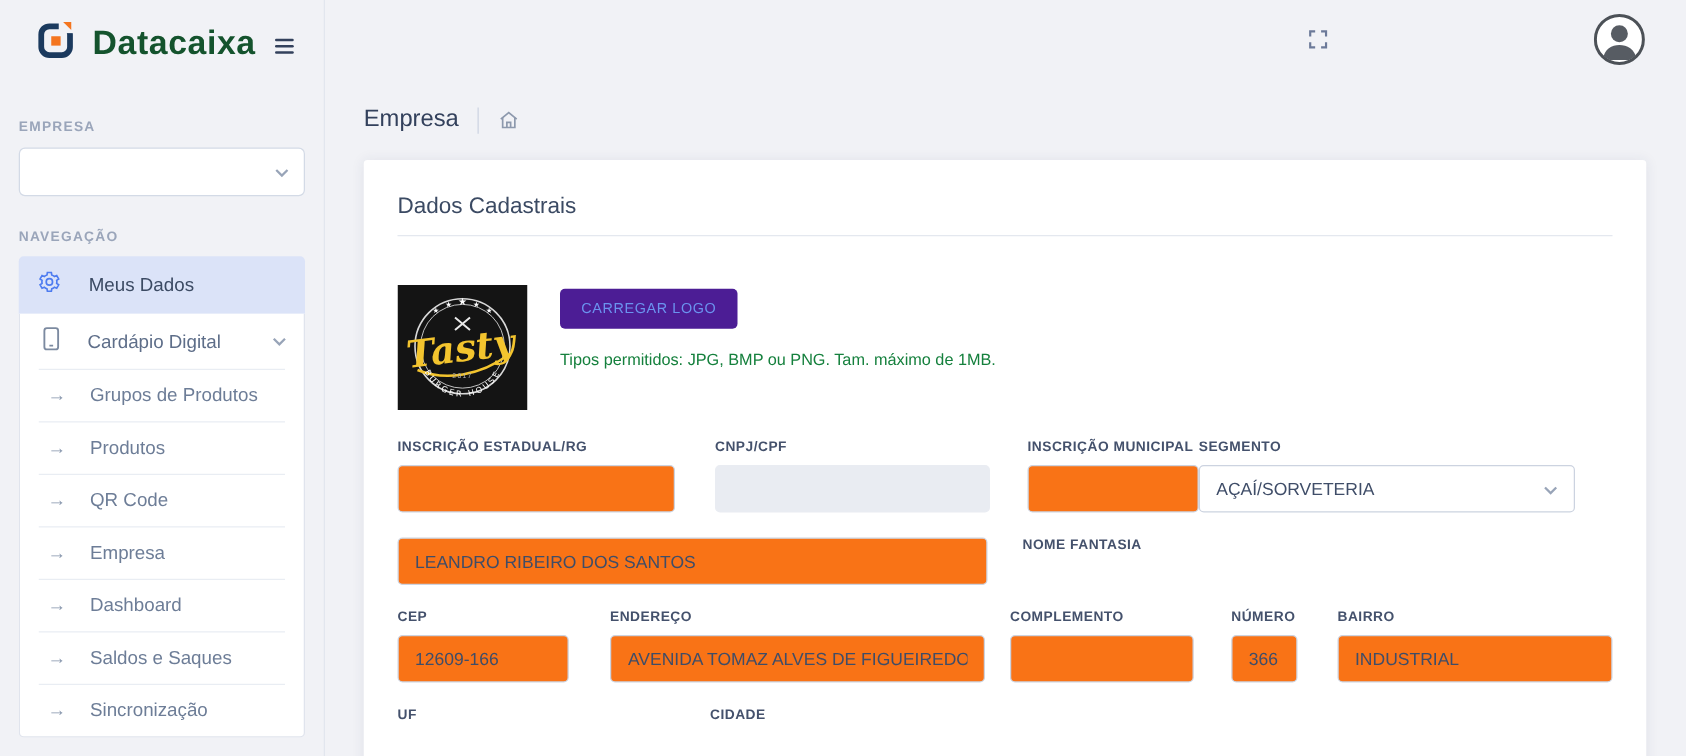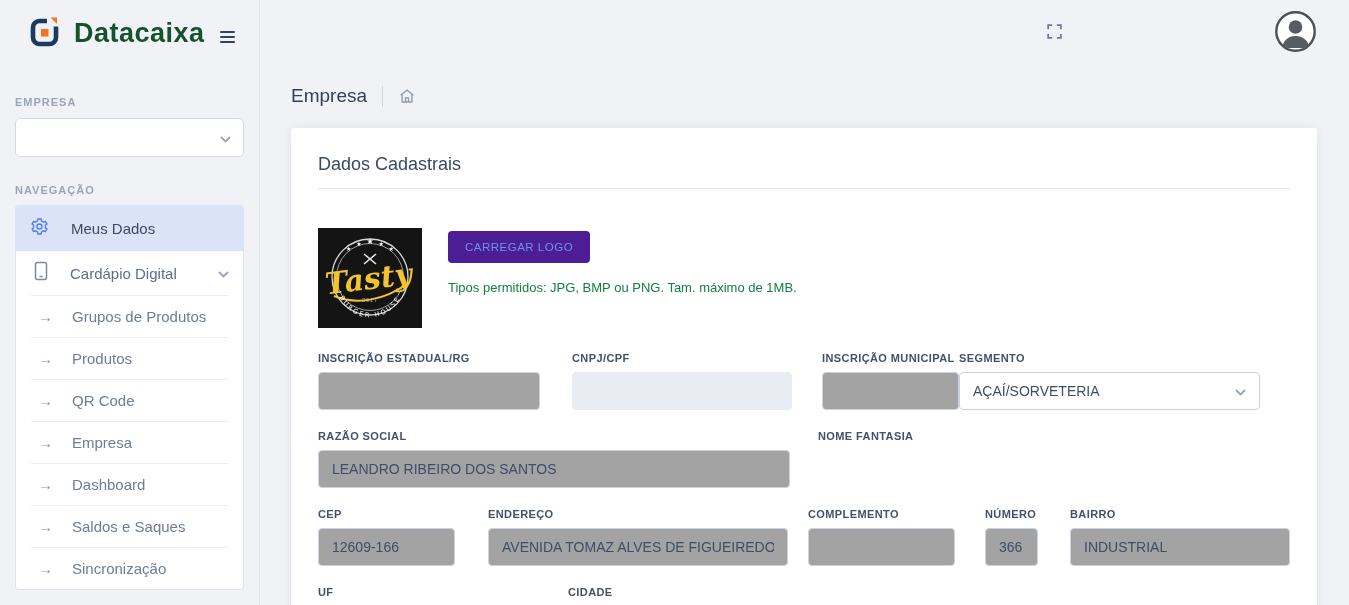--- a/index.html
+++ b/index.html
@@ -59,21 +59,21 @@
     letter-spacing:.5px; padding:10px 17px; border-radius:4px; cursor:pointer; }
   .upload-hint { margin-top:17px; font-size:13px; color:#15803d; }
   .form { margin-top:24px; }
   .frow { display:flex; }
   .frow + .frow { margin-top:20px; }
   .field { display:flex; flex-direction:column; }
   .field label { font-size:11px; line-height:13px; font-weight:600; letter-spacing:.4px;
     color:#44516c; margin-bottom:7px; white-space:nowrap; }
   .field input { height:38px; border:1px solid #ccd3e0; border-radius:4px;
     padding:0 13px; font-family:"Liberation Sans", sans-serif; font-size:14px;
-    color:#3f4d68; background:#a3a3a3; outline:none; width:100%; }
+    color:#3f4d68; background:#f97316; outline:none; width:100%; }
   .field input:disabled { background:#e9ecf2; border-color:#e9ecf2; }
   .select { height:38px; border:1px solid #ccd3e0; border-radius:4px; background:#fff;
     display:flex; align-items:center; justify-content:space-between; padding:0 13px;
     font-size:14px; color:#3f4d68; cursor:pointer; }
   
   .w-cnpj{width:220px;margin-right:30px}.w-ie{width:222px;margin-right:32px}
   .w-im{width:137px;}.w-seg{width:301px}
   .w-razao{width:472px;margin-right:28px}.w-fant{width:472px}
   .w-cep{width:137px;margin-right:33px}.w-end{width:300px;margin-right:20px}
   .w-comp{width:147px;margin-right:30px}.w-num{width:53px;margin-right:32px}
@@ -267,21 +267,20 @@
                 <svg width="11" height="7" viewBox="0 0 11 7" fill="none" stroke="#98a4b8" stroke-width="1.8">
                     <path d="M1 1l4.5 4.5L10 1"></path>
                   </svg>
               </span>
             </div>
           </div>
         </div>
 
         <div class="frow">
           <div class="field w-razao">
-            <label>RAZÃO SOCIAL</label>
             <input type="text" value="LEANDRO RIBEIRO DOS SANTOS" style="">
           </div>
           <div class="field w-fant">
             <label>NOME FANTASIA</label>
           </div>
         </div>
 
         <div class="frow">
           <div class="field w-cep">
             <label>CEP</label>

